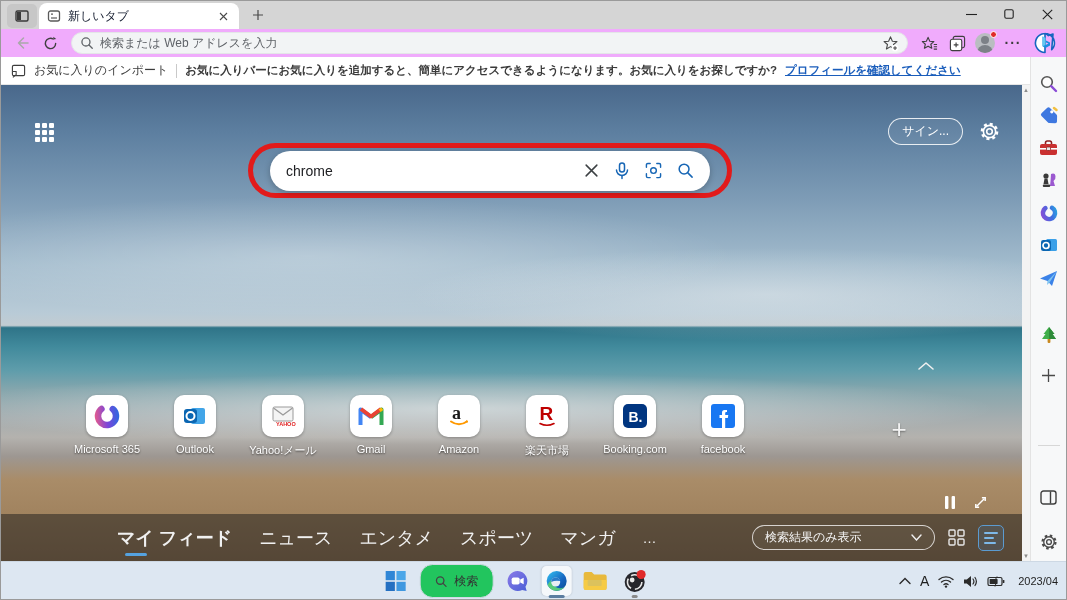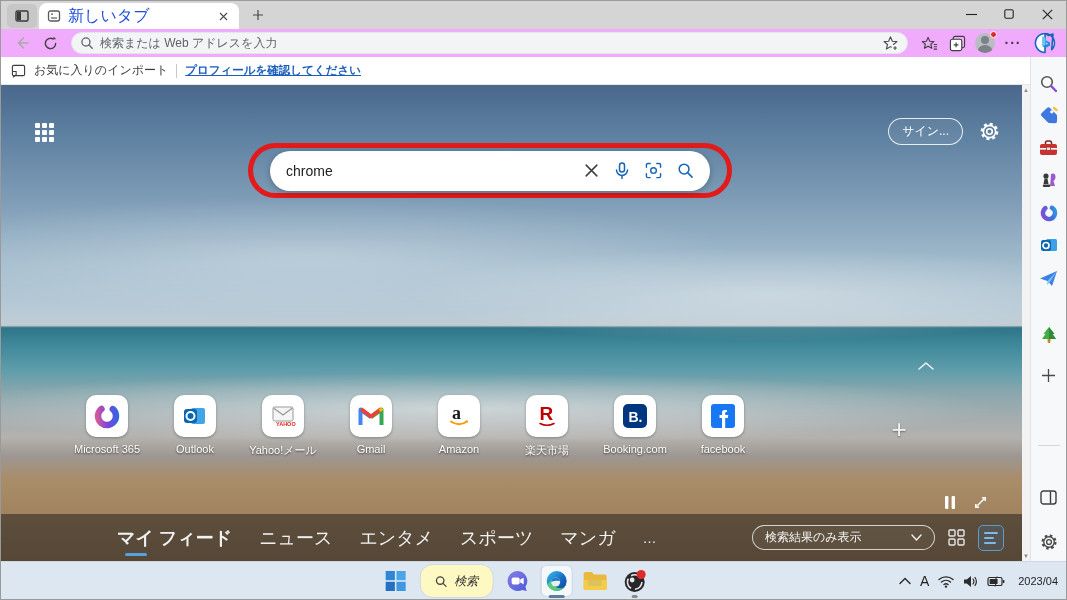--- a/index.html
+++ b/index.html
@@ -4,21 +4,21 @@
 <style>
   * { margin:0; padding:0; box-sizing:border-box; }
   html,body { width:1067px; height:600px; overflow:hidden; }
   body { font-family:"Liberation Sans","DejaVu Sans",sans-serif; font-size:13px; color:#2b2b2b; }
   .window { width:1067px; height:600px; display:flex; flex-direction:column; background:#fff; border:1px solid #9a9a9a; }
 
   
   .titlebar { height:28px; background:#d5d5d5; display:flex; align-items:flex-end; flex-shrink:0; }
   .tab-actions { width:30px; height:24px; margin:2px 2px 0 6px; border-radius:5px; background:#c7c7c7; display:flex; align-items:center; justify-content:center; align-self:center; }
   .tab { width:200px; height:26px; background:#fff; border-radius:8px 8px 0 0; display:flex; align-items:center; padding:0 8px; gap:7px; }
-  .tab-title { flex:1; font-size:16px; color:#1d4ed8; white-space:nowrap; overflow:hidden; }
+  .tab-title { flex:1; font-size:12px; color:#0f172a; white-space:nowrap; overflow:hidden; }
   .tab-close { width:16px; height:16px; display:flex; align-items:center; justify-content:center; border-radius:3px; }
   .newtab-btn { width:26px; height:24px; margin:0 0 1px 6px; display:flex; align-items:center; justify-content:center; align-self:center; }
   .win-controls { margin-left:auto; display:flex; align-self:flex-start; }
   .win-btn { width:38px; height:26px; display:flex; align-items:center; justify-content:center; }
 
   
   .toolbar { height:28px; background:#f0abfc; display:flex; align-items:center; padding:0 4px 0 8px; flex-shrink:0; gap:2px; }
   .tool-btn { width:26px; height:24px; display:flex; align-items:center; justify-content:center; border-radius:5px; flex-shrink:0; }
   .addressbar { flex:1; height:22px; margin:0 6px; background:#f2f4f5; border:1px solid #e4e6e8; border-radius:11px; display:flex; align-items:center; padding:0 8px; gap:6px; }
   .address-placeholder { flex:1; color:#5f6368; font-size:12px; white-space:nowrap; overflow:hidden; }
@@ -95,21 +95,21 @@
   .side-icon { position:absolute; left:50%; transform:translateX(-50%); width:24px; height:24px; display:flex; align-items:center; justify-content:center; }
   .side-divider { position:absolute; left:7px; width:22px; height:1px; background:#d7d7d7; }
 
   
   .taskbar { height:38px; background:#dde7f2; display:flex; align-items:center; position:relative; flex-shrink:0; border-top:1px solid #cdd8e4; }
   .task-center { position:absolute; left:50%; top:0; transform:translateX(-57%); height:38px; display:flex; align-items:center; gap:9px; }
   .task-icon { width:30px; height:30px; border-radius:5px; display:flex; align-items:center; justify-content:center; position:relative; }
   .task-icon.active { background:rgba(255,255,255,.7); box-shadow:0 0 2px rgba(0,0,0,.15); }
   .task-icon.active:after { content:""; position:absolute; bottom:-2px; left:7px; width:16px; height:3px; border-radius:2px; background:#5b7da0; }
   .task-icon.running:after { content:""; position:absolute; bottom:-2px; left:12px; width:6px; height:3px; border-radius:2px; background:#8a8a8a; }
-  .task-search { height:34px; background:#fef9c3; border:1px solid #d0d8e2; border-radius:13px; display:flex; align-items:center; padding:0 14px; gap:7px; color:#333; font-size:12px;font-style:italic; }
+  .task-search { height:34px; background:#22c55e; border:1px solid #d0d8e2; border-radius:13px; display:flex; align-items:center; padding:0 14px; gap:7px; color:#333; font-size:12px; }
   .tray { position:absolute; right:8px; top:0; height:38px; display:flex; align-items:center; gap:9px; }
   .tray-date { font-size:11px; color:#1f1f1f; margin-left:4px; white-space:nowrap; }
   .ime { font-size:14px; color:#1f1f1f; }
 
   svg { display:block; }
 </style>
 </head>
 <body>
 
 <div class="window">
@@ -217,20 +217,21 @@
     <div class="left-col">
 
       <div class="favbar">
         <svg width="15" height="15" viewBox="0 0 16 16">
             <rect x="1.5" y="2.5" width="13" height="11" rx="1.5" fill="none" stroke="#3c3c3c" stroke-width="1.2"></rect>
             <path d="M5.5 13 V9 H1.5" fill="#fff" stroke="#3c3c3c" stroke-width="1.1"></path>
             <path d="M5 12.6 L2 15.4" stroke="#3c3c3c" stroke-width="1.2"></path>
           </svg>
         <span class="favbar-label">お気に入りのインポート</span>
         <div class="favbar-sep"></div>
+        <span class="favbar-msg">お気に入りバーにお気に入りを追加すると、簡単にアクセスできるようになります。お気に入りをお探しですか?</span>
         <span class="favbar-link">プロフィールを確認してください</span>
       </div>
 
       <div class="main">
         <div class="content">
 
           <div class="app-grid">
             <span></span>
               <span></span>
               <span></span>

